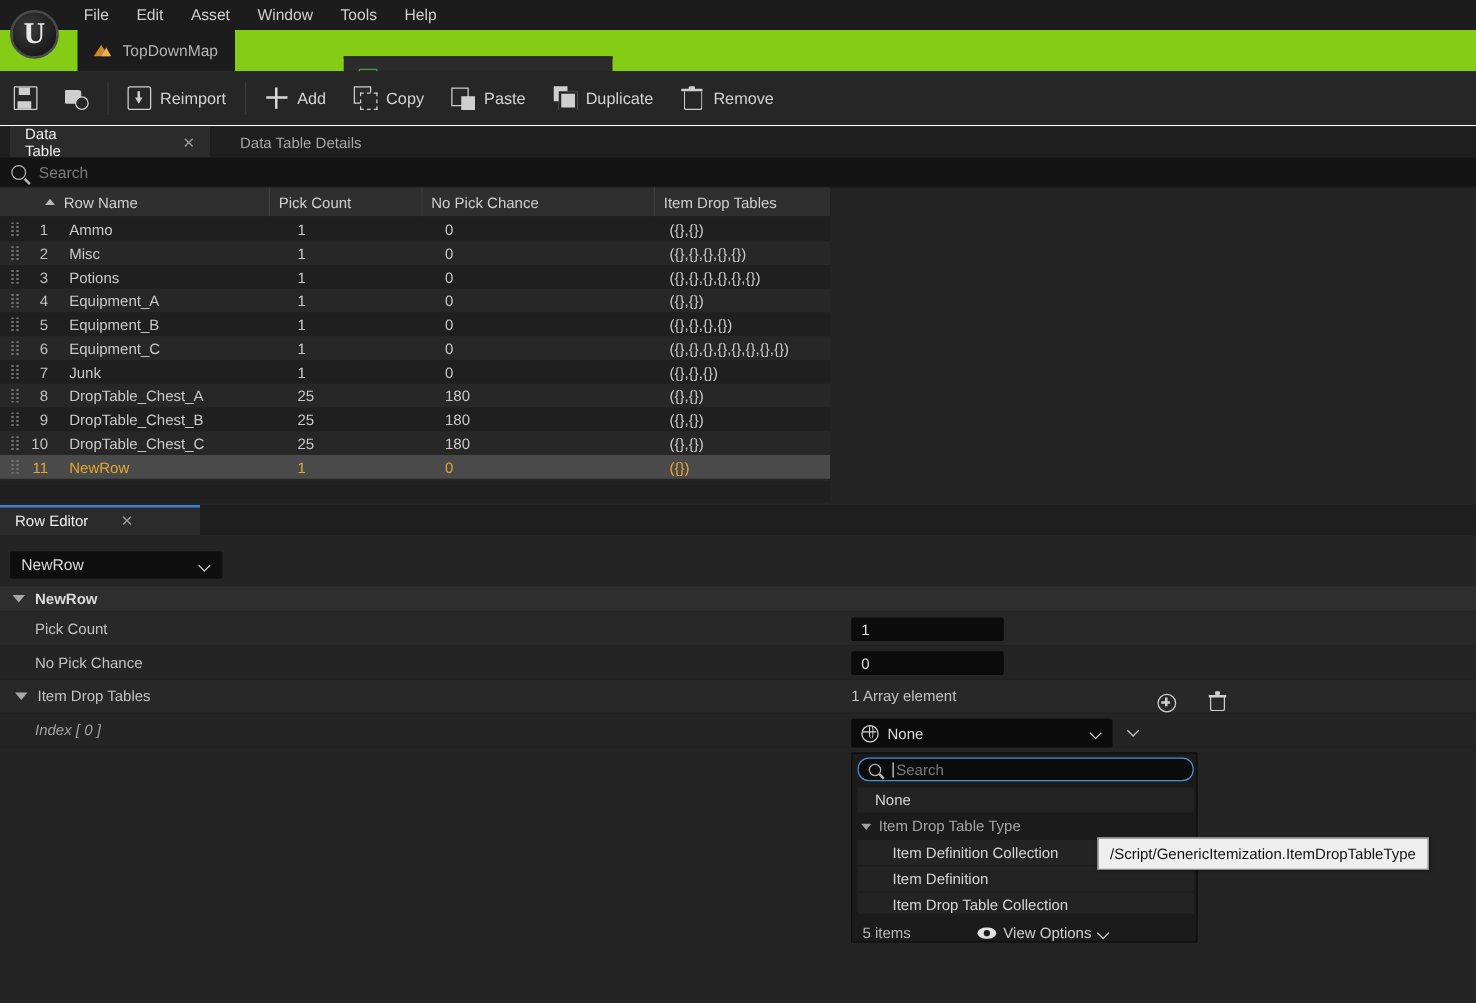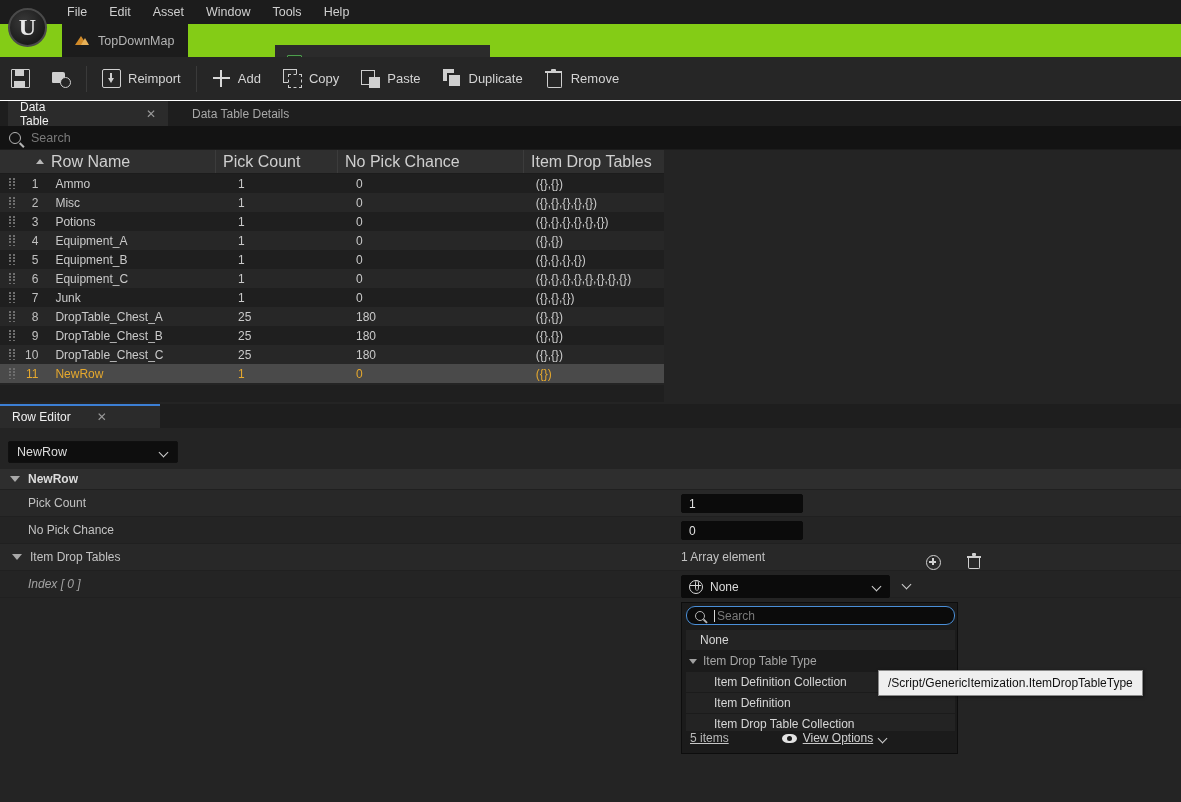--- a/index.html
+++ b/index.html
@@ -226,21 +226,21 @@
   
   .dt-wrap {
     position: absolute; left: 0; top: 150px; width: 664px; height: 252px;
     background: #242424;
   }
   .dt-header {
     display: flex; height: 24px; background: #2f2f2f;
     border-bottom: 1px solid #1c1c1c;
   }
   .dh {
-    font-size: 16px; color: #cfcfcf; display: flex; align-items: center;
+    font-size: 12px; color: #cfcfcf; display: flex; align-items: center;
     border-right: 1px solid #3c3c3c; padding-left: 7px; cursor: default;
   }
   .dh.c-handle { width: 22px; border-right: none; }
   .dh.c-name   { width: 194px; }
   .dh.c-pick   { width: 122px; }
   .dh.c-nopick { width: 186px; }
   .dh.c-idt    { width: 140px; border-right: none; }
   .sort-arrow {
     width: 0; height: 0; margin-right: 7px; margin-left: 7px;
     border-left: 4px solid transparent; border-right: 4px solid transparent;
@@ -421,21 +421,21 @@
     display: flex; align-items: center; font-size: 12px; color: #a5a5a5;
   }
   .tri-sm {
     width: 0; height: 0; margin: 0 6px 0 3px;
     border-left: 4.5px solid transparent; border-right: 4.5px solid transparent;
     border-top: 5.5px solid #a0a0a0;
   }
   .dd-child { padding-left: 28px; background: #232323; }
   .dd-foot {
     position: absolute; left: 0; bottom: 0; width: 275px; height: 22px;
-    display: flex; align-items: flex-start; background: #1b1b1b; text-decoration: underline;
+    display: flex; align-items: flex-end; background: #1b1b1b;
   }
   .dd-count { font-size: 12px; color: #b8b8b8; margin-left: 8px; }
   .view-opts {
     display: flex; align-items: center; gap: 6px;
     margin-left: 53px; font-size: 12px; color: #d0d0d0; cursor: default;
   }
   .eye {
     width: 15px; height: 9px; background: #e2e2e2;
     border-radius: 50% / 60%; position: relative; flex: 0 0 auto;
   }

